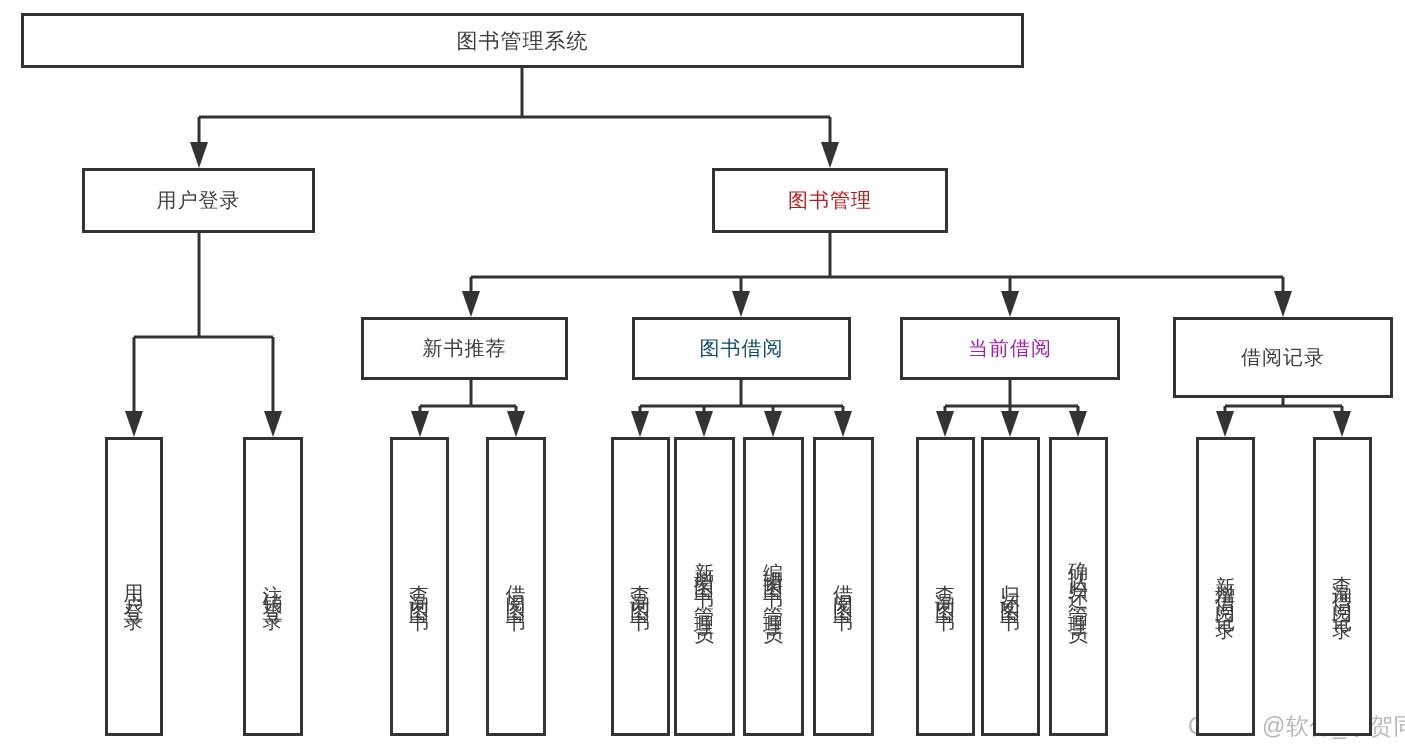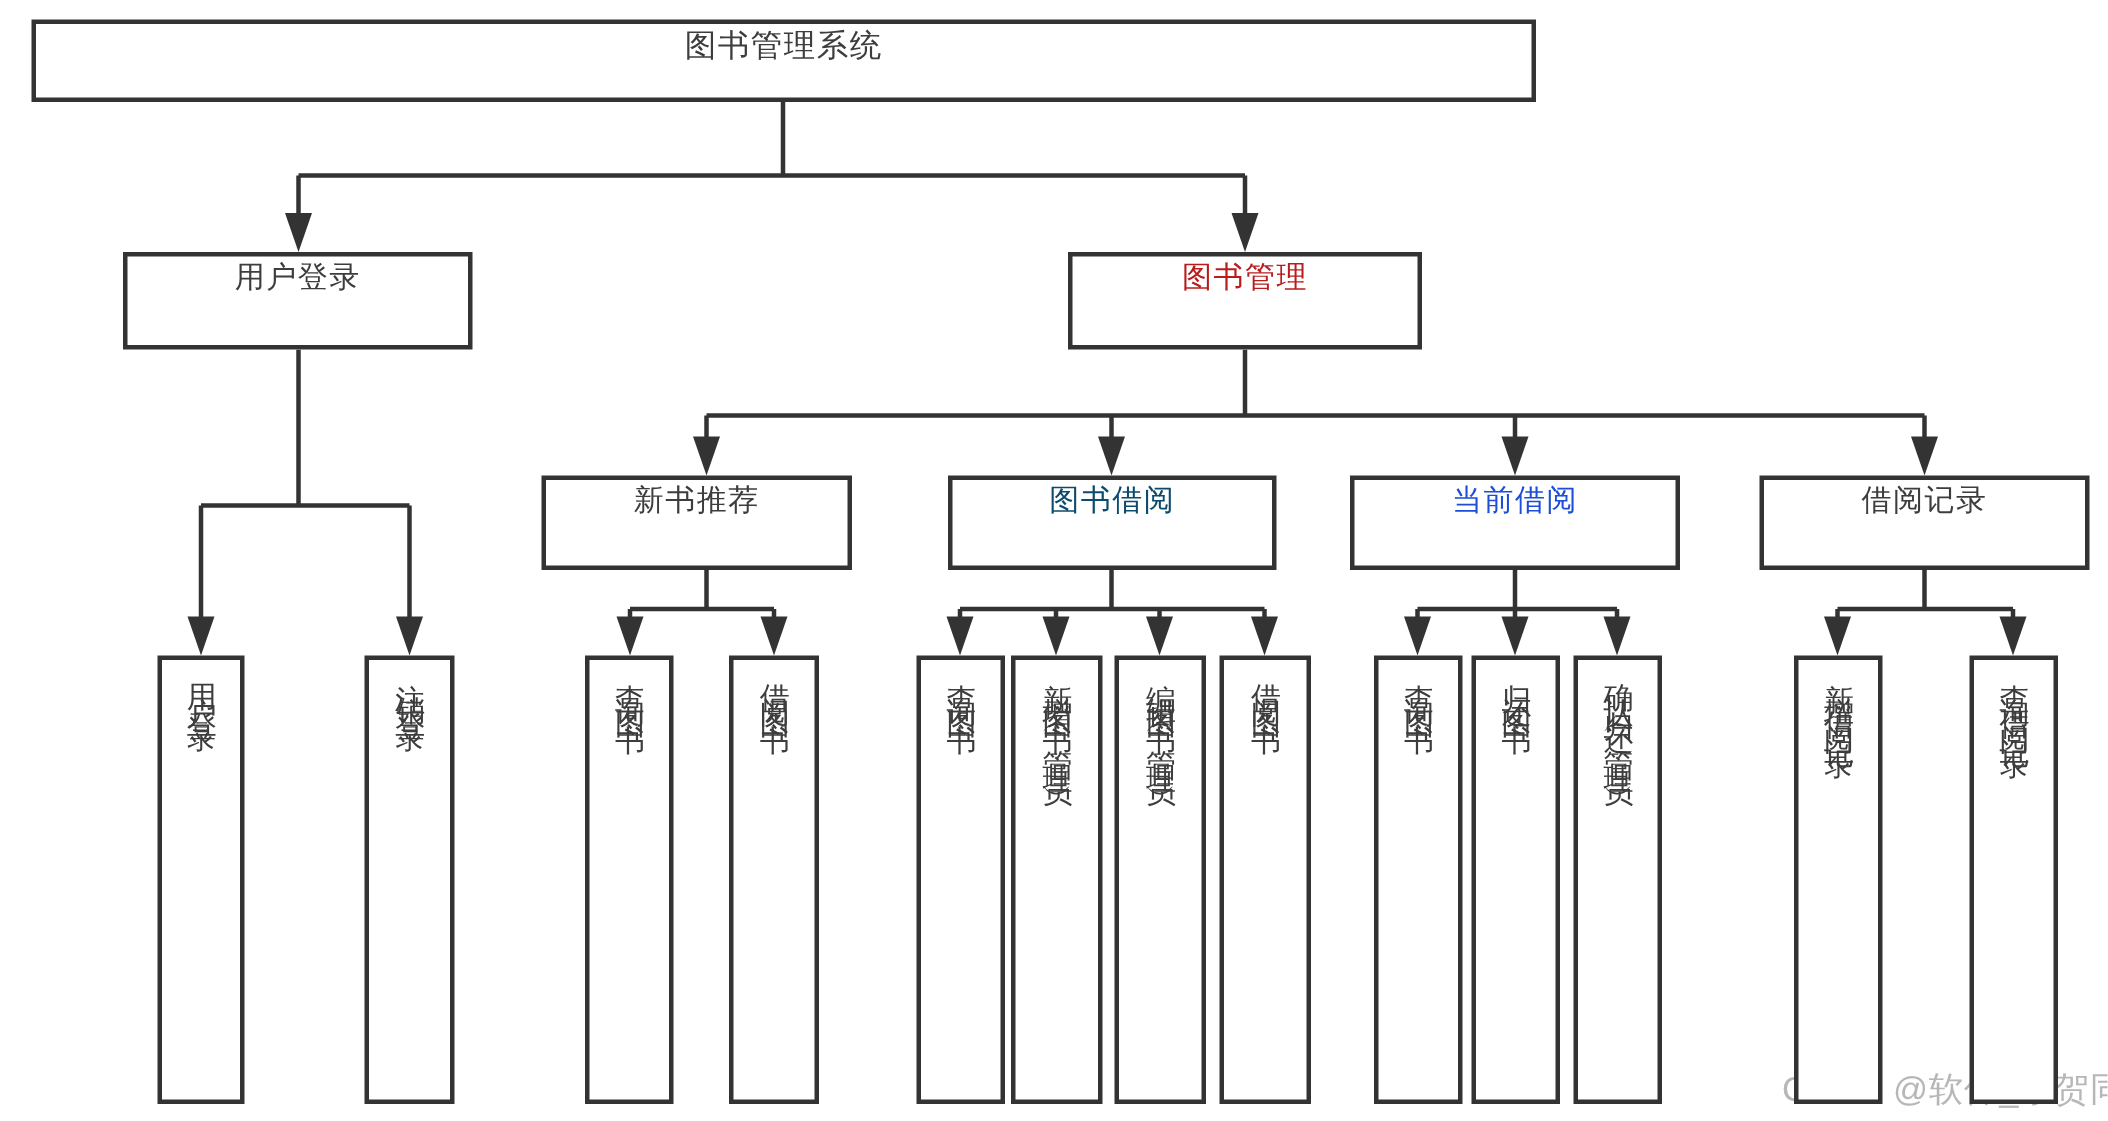--- a/index.html
+++ b/index.html
@@ -18,21 +18,21 @@
     position: absolute; left: 0; top: 0;
     width: 1405px; height: 747px;
     pointer-events: none;
   }
   .node {
     position: absolute;
     box-sizing: border-box;
     border: 3px solid #333333;
     background: #ffffff;
     display: flex;
-    align-items: flex-start;
+    align-items: center;
     justify-content: center;
     color: #3d3d3d;
   }
   .node.h span {
     font-size: 20px;
     letter-spacing: 1px;
     white-space: nowrap;
   }
   .node.root span {
     font-size: 21px;
@@ -120,23 +120,23 @@
     <div class="node h" style="left: 712px; top: 168px; width: 236px; height: 65px; border-color: rgb(51, 51, 51);">
       <span style="color: #b91c1c;">图书管理</span>
     </div>
     <div class="node h" style="left: 361px; top: 317px; width: 207px; height: 63px; border-color: rgb(51, 51, 51);">
       <span style="color: rgb(61, 61, 61);">新书推荐</span>
     </div>
     <div class="node h" style="left: 632px; top: 317px; width: 219px; height: 63px; border-color: rgb(51, 51, 51);">
       <span style="color: #0c4a6e;">图书借阅</span>
     </div>
     <div class="node h" style="left: 900px; top: 317px; width: 220px; height: 63px; border-color: rgb(51, 51, 51);">
-      <span style="color: #1d4ed8;">当前借阅</span>
+      <span style="color: #a21caf;">当前借阅</span>
     </div>
-    <div class="node h" style="left: 1173px; top: 317px; width: 220px; height: 63px; border-color: rgb(51, 51, 51);">
+    <div class="node h" style="left: 1173px; top: 317px; width: 220px; height: 81px; border-color: rgb(51, 51, 51);">
       <span style="color: rgb(61, 61, 61);">借阅记录</span>
     </div>
     <div class="node v" style="left: 105px; top: 437px; width: 58px; height: 299px; border-color: rgb(51, 51, 51);">
       <span style="color: rgb(61, 61, 61);">用户登录</span>
     </div>
     <div class="node v" style="left: 243px; top: 437px; width: 60px; height: 299px; border-color: rgb(51, 51, 51);">
       <span style="color: rgb(61, 61, 61);">注销登录</span>
     </div>
     <div class="node v" style="left: 390px; top: 437px; width: 59px; height: 299px; border-color: rgb(51, 51, 51);">
       <span style="color: rgb(61, 61, 61);">查询图书</span>

